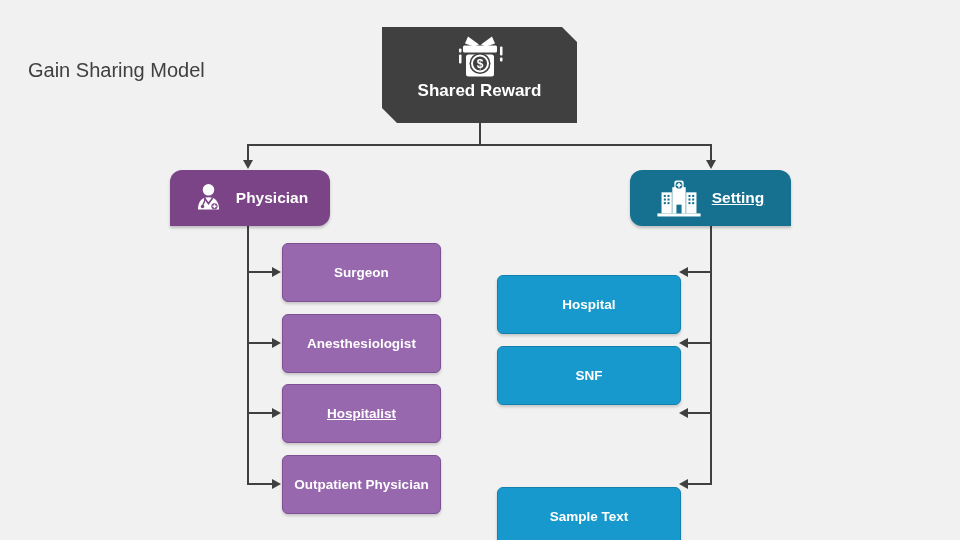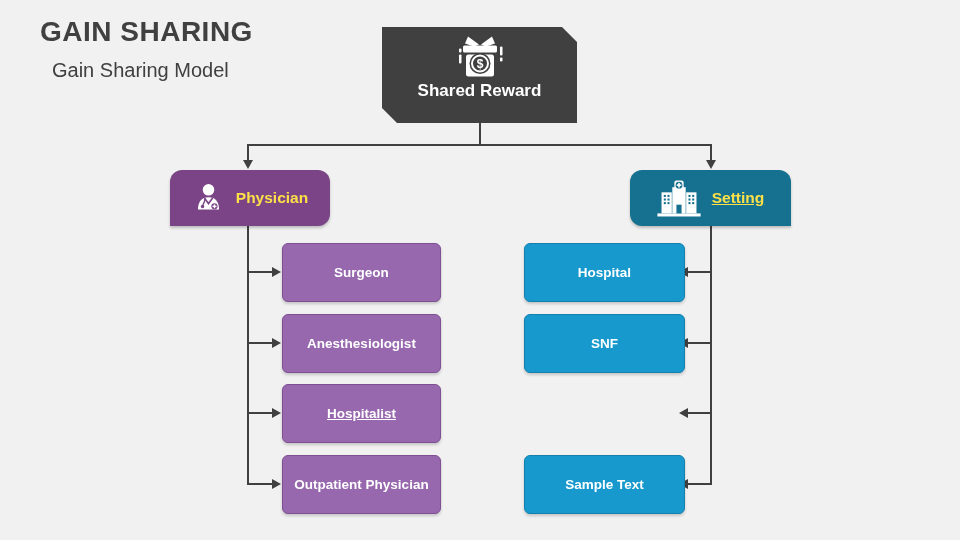--- a/index.html
+++ b/index.html
@@ -7,21 +7,21 @@
   .canvas{
     position:relative; width:960px; height:540px; overflow:hidden;
     background:var(--background,#F1F1F2);
   }
   .title{
     position:absolute; left:40px; top:16px;
     font-size:28px; font-weight:700; letter-spacing:.5px;
     color:var(--ink,#404040);
   }
   .subtitle{
-    position:absolute; left:52px; top:59px;
+    position:absolute; left:28px; top:59px;
     font-size:20px; font-weight:400; color:var(--ink,#404040);
   }
   
   .line{ position:absolute; background:var(--ink,#404040); }
   .arrow-down{ position:absolute; width:0; height:0;
     border-left:5px solid transparent; border-right:5px solid transparent;
     border-top:9px solid var(--ink,#404040); }
   .arrow-right{ position:absolute; width:0; height:0;
     border-top:5px solid transparent; border-bottom:5px solid transparent;
     border-left:9px solid var(--ink,#404040); }
@@ -34,21 +34,21 @@
     background:var(--ink,#404040); color:#fff;
     clip-path:polygon(0 0, calc(100% - 15px) 0, 100% 15px, 100% 100%, 15px 100%, 0 calc(100% - 15px));
     display:flex; flex-direction:column; align-items:center; justify-content:flex-start;
   }
   .root-box svg{ margin-top:7px; }
   .root-label{ font-size:17px; font-weight:700; margin-top:0; }
   
   .hdr{
     position:absolute; top:170px; height:56px;
     display:flex; align-items:center; justify-content:center; gap:11px;
-    color:#fde047; font-size:15.5px; font-weight:700;
+    color:#ffffff; font-size:15.5px; font-weight:700;
     box-shadow:0 2px 3px rgba(0,0,0,.22);
   }
   .hdr-physician{
     left:170px; width:160px;
     background:var(--purple-header,#7A4486);
     border-radius:12px 12px 12px 0;
   }
   .hdr-setting{
     left:630px; width:161px;
     background:var(--teal-header,#15718F);
@@ -62,32 +62,32 @@
     color:#fff; font-size:13.5px; font-weight:700; text-align:center;
     line-height:1.3; border-radius:6px; padding:0 10px; box-sizing:border-box;
     box-shadow:0 2px 3px rgba(0,0,0,.18);
   }
   .child-purple{
     left:282px; width:159px;
     background:var(--purple-child,#9768AE);
     border:1px solid var(--purple-child-border,#7E4F93);
   }
   .child-blue{
-    left:524px; width:161px;
+    left:497px; width:184px;
     background:var(--blue-child,#1799CE);
     border:1px solid var(--blue-child-border,#1480AE);
+    margin-top:32px;
   }
   .row1{ top:243px; } .row2{ top:314px; } .row3{ top:384px;text-decoration:underline; } .row4{ top:455px;border-radius:6px; }
 </style>
 </head>
 <body>
 
 <div class="canvas">
 
-  <div class="title">GAIN SHARING</div>
   <div class="subtitle">Gain Sharing Model</div>
 
   <div class="line" style="left:479px;top:123px;width:2px;height:22px"></div>
   <div class="line" style="left:247px;top:144px;width:465px;height:2px"></div>
   <div class="line" style="left:247px;top:144px;width:2px;height:17px"></div>
   <div class="arrow-down" style="left:243px;top:160px"></div>
   <div class="line" style="left:710px;top:144px;width:2px;height:17px"></div>
   <div class="arrow-down" style="left:706px;top:160px"></div>
 
   <div class="line" style="left:247px;top:226px;width:2px;height:259px"></div>

